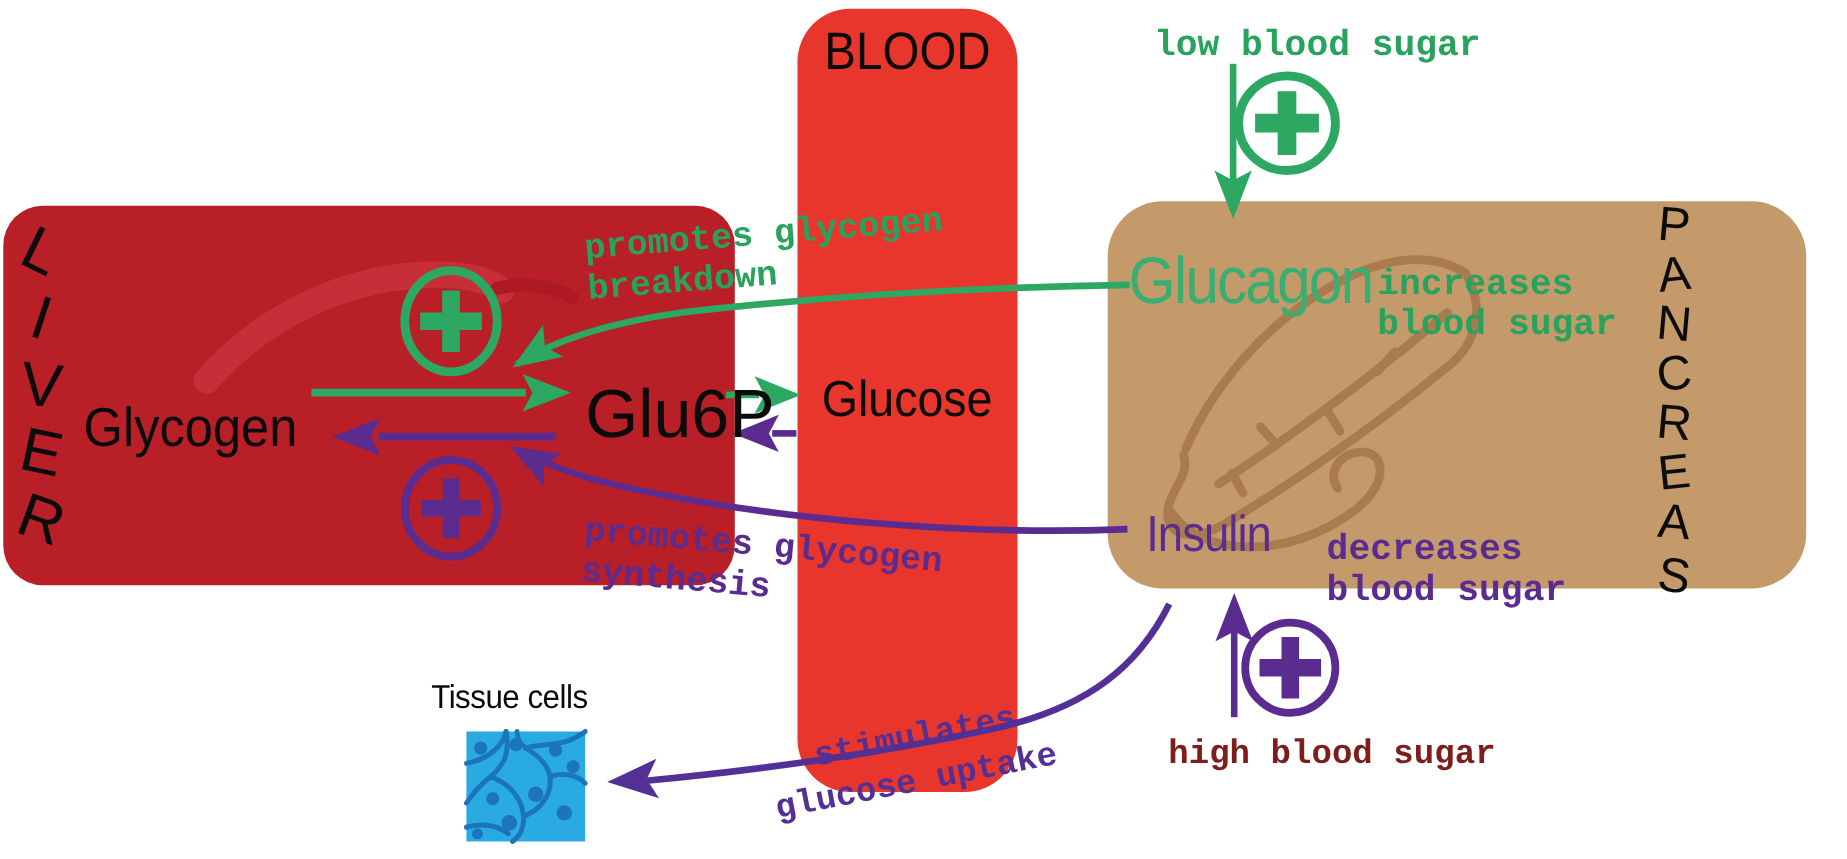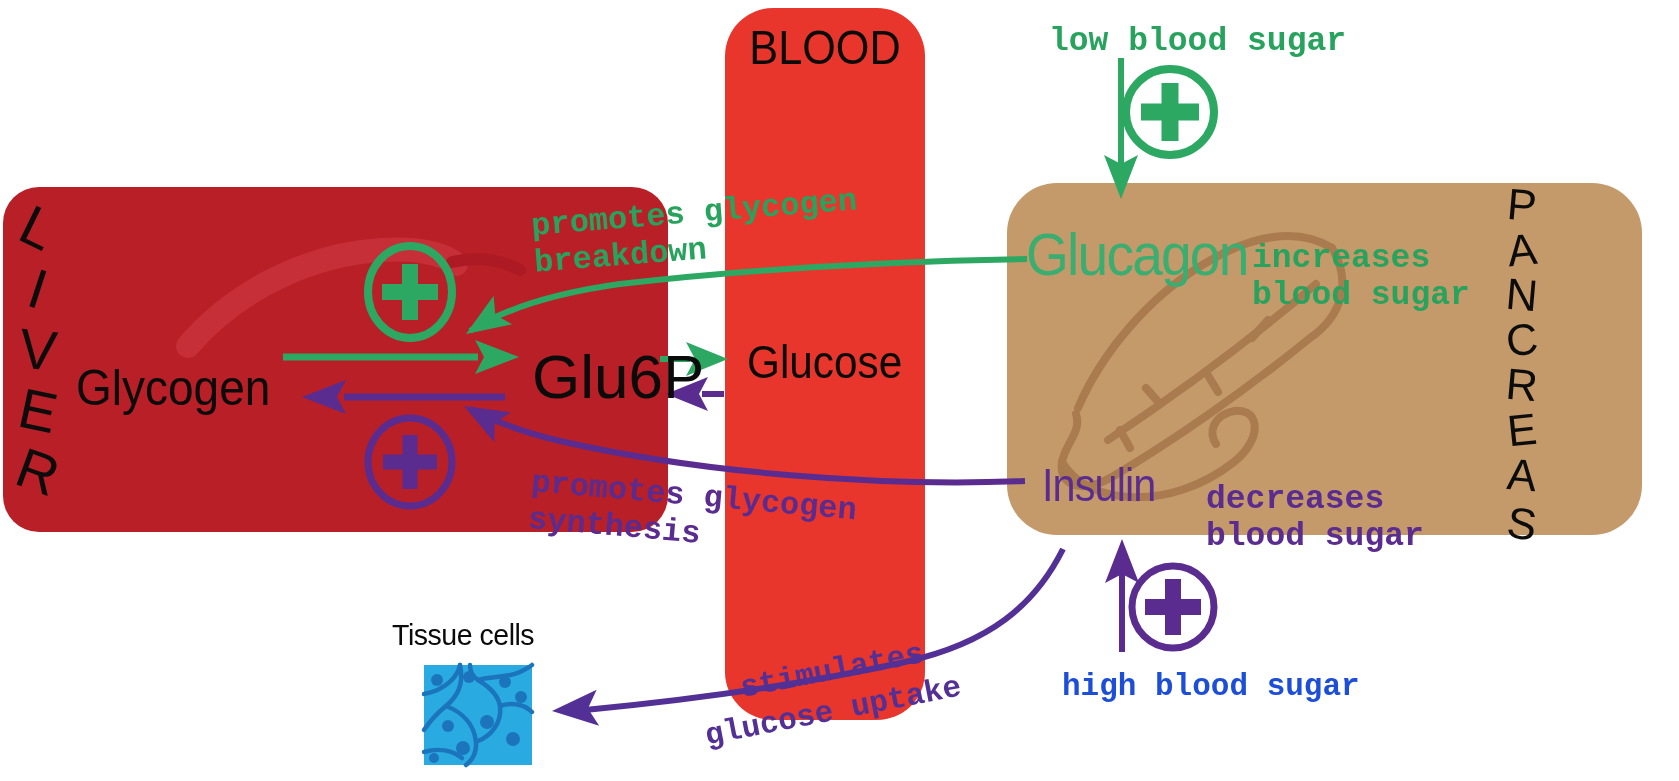--- a/index.html
+++ b/index.html
@@ -9,21 +9,21 @@
   .box-liver{left:3px;top:187px;width:665px;height:345px;background:#b81f27;border-radius:36px;}
   .box-blood{left:725px;top:8px;width:200px;height:712px;background:#e8362c;border-radius:48px;}
   .box-pancreas{left:1007px;top:183px;width:635px;height:352px;background:#c49a6b;border-radius:50px;}
   svg.art{position:absolute;left:0;top:0;z-index:1;}
   .lbl{position:absolute;z-index:2;white-space:nowrap;line-height:1.05;}
   .mono{font-family:"Liberation Mono","DejaVu Sans Mono",monospace;font-weight:bold;}
   .black{color:#0b0b0b;}
   .green{color:#27a35e;}
   .green2{color:#3aae71;}
   .purple{color:#5b2c90;}
-  .magenta{color:#1d4ed8;}
+  .magenta{color:#7f1d1d;}
   .indigo{color:#533095;}
   .cx92{transform:scaleX(.92);transform-origin:left top;}
   .cx90{transform:scaleX(.90);transform-origin:left top;}
   .cx95{transform:scaleX(.95);transform-origin:left top;}
   .blood-title{left:725px;top:23px;width:200px;text-align:center;font-size:48px;
                transform:scaleX(.9);transform-origin:center top;color:#0b0b0b;}
   .glucagon{left:1026px;top:223px;font-size:60px;letter-spacing:-2px;}
   .insulin{left:1042px;top:461px;font-size:46px;letter-spacing:-1px;}
   .glycogen{left:76px;top:362px;font-size:50px;}
   .glu6p{left:532px;top:344px;font-size:62px;text-align:center;}

